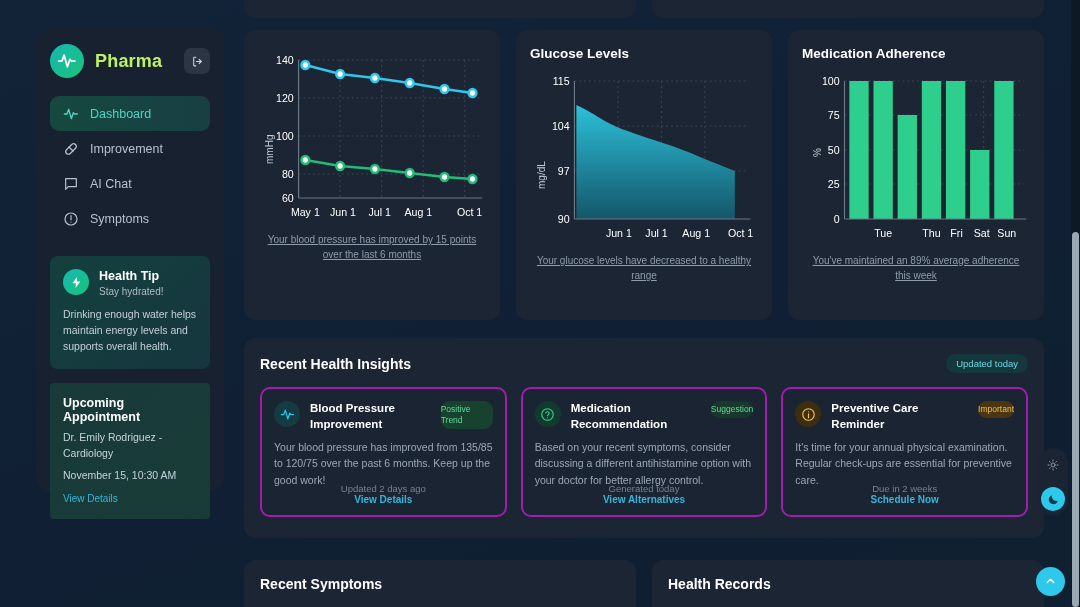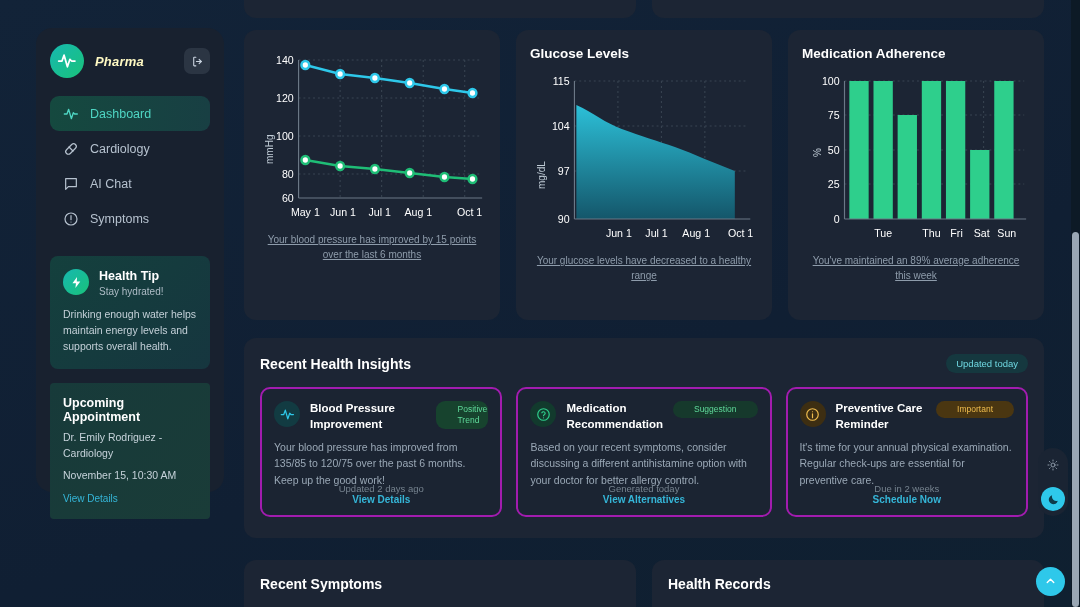--- a/index.html
+++ b/index.html
@@ -24,21 +24,21 @@
     border-radius: 16px;
     padding: 16px 14px;
   }
   .brand-row { display: flex; align-items: center; gap: 11px; margin-bottom: 18px; }
   .brand-logo {
     width: 34px; height: 34px; border-radius: 50%;
     background: linear-gradient(135deg, #17b8b0 0%, #19c27a 100%);
     display: flex; align-items: center; justify-content: center;
     flex: 0 0 auto;
   }
-  .brand-name { color: #fef9c3; font-size: 13px; font-weight: bold; letter-spacing: .2px; flex: 1; font-style: italic; }
+  .brand-name { color: #bef264; font-size: 18px; font-weight: bold; letter-spacing: .2px; flex: 1; }
   .logout-btn {
     width: 26px; height: 26px; border-radius: 7px;
     background: #2b3543;
     display: flex; align-items: center; justify-content: center;
     cursor: pointer;
   }
   .nav { display: flex; flex-direction: column; gap: 0; }
   .nav-item {
     display: flex; align-items: center; gap: 11px;
     padding: 9px 12px; border-radius: 9px;
@@ -107,21 +107,21 @@
     flex: 1; background: #1b2432; border: 2px solid #a21caf;
     border-radius: 10px; padding: 12px; height: 130px; position: relative;
   }
   .ins-top { display: flex; align-items: flex-start; gap: 10px; }
   .ins-ico { width: 26px; height: 26px; border-radius: 50%; flex: 0 0 auto;
              display: flex; align-items: center; justify-content: center; }
   .ins-ico.teal { background: #123b42; }
   .ins-ico.green { background: #123a2d; }
   .ins-ico.amber { background: #3d2e12; }
   .ins-h { color: #ffffff; font-size: 11.5px; font-weight: bold; line-height: 1.35; flex: 1; }
-  .pill { font-size: 8.5px; padding: 3px 21px; border-radius: 9px; flex: 0 0 auto; line-height: 1.3; text-align: center; }
+  .pill { font-size: 8.5px; padding: 3px 0; border-radius: 9px; flex: 0 0 auto; line-height: 1.3; text-align: left; }
   .pill.pos { background: #17432e; color: #5fd99a; max-width: 52px; }
   .pill.sug { background: #16392c; color: #5fd99a; }
   .pill.imp { background: #4a3611; color: #f0bd4e; }
   .ins-body { color: #9aa8b6; font-size: 10.5px; line-height: 1.55; margin-top: 7px; }
   .ins-foot { position: absolute; left: 12px; right: 12px; bottom: 10px; display: flex; align-items: center; justify-content: space-between; flex-direction: column; }
   .ins-meta { color: #76838f; font-size: 9.5px; }
   .ins-link { color: #35b6d8; font-size: 10px; font-weight: bold; cursor: pointer; }
 
   
   .bottom { position: absolute; left: 0; top: 560px; width: 800px; height: 60px; display: flex; gap: 16px; }
@@ -183,21 +183,21 @@
         </span>
         <span>Dashboard</span>
       </div>
       <div class="nav-item">
         <span class="nav-ico">
           <svg width="16" height="16" viewBox="0 0 24 24" fill="none" stroke="#b6c2cf" stroke-width="1.8" stroke-linecap="round">
               <rect x="2.5" y="8" width="19" height="8" rx="4" transform="rotate(-45 12 12)"></rect>
               <path d="M9 9l6 6"></path>
             </svg>
         </span>
-        <span>Cardiology</span>
+        <span>Improvement</span>
       </div>
       <div class="nav-item">
         <span class="nav-ico">
           <svg width="16" height="16" viewBox="0 0 24 24" fill="none" stroke="#b6c2cf" stroke-width="1.8" stroke-linecap="round" stroke-linejoin="round">
               <path d="M4 4h16v12H8l-4 4z"></path>
             </svg>
         </span>
         <span>AI Chat</span>
       </div>
       <div class="nav-item">

